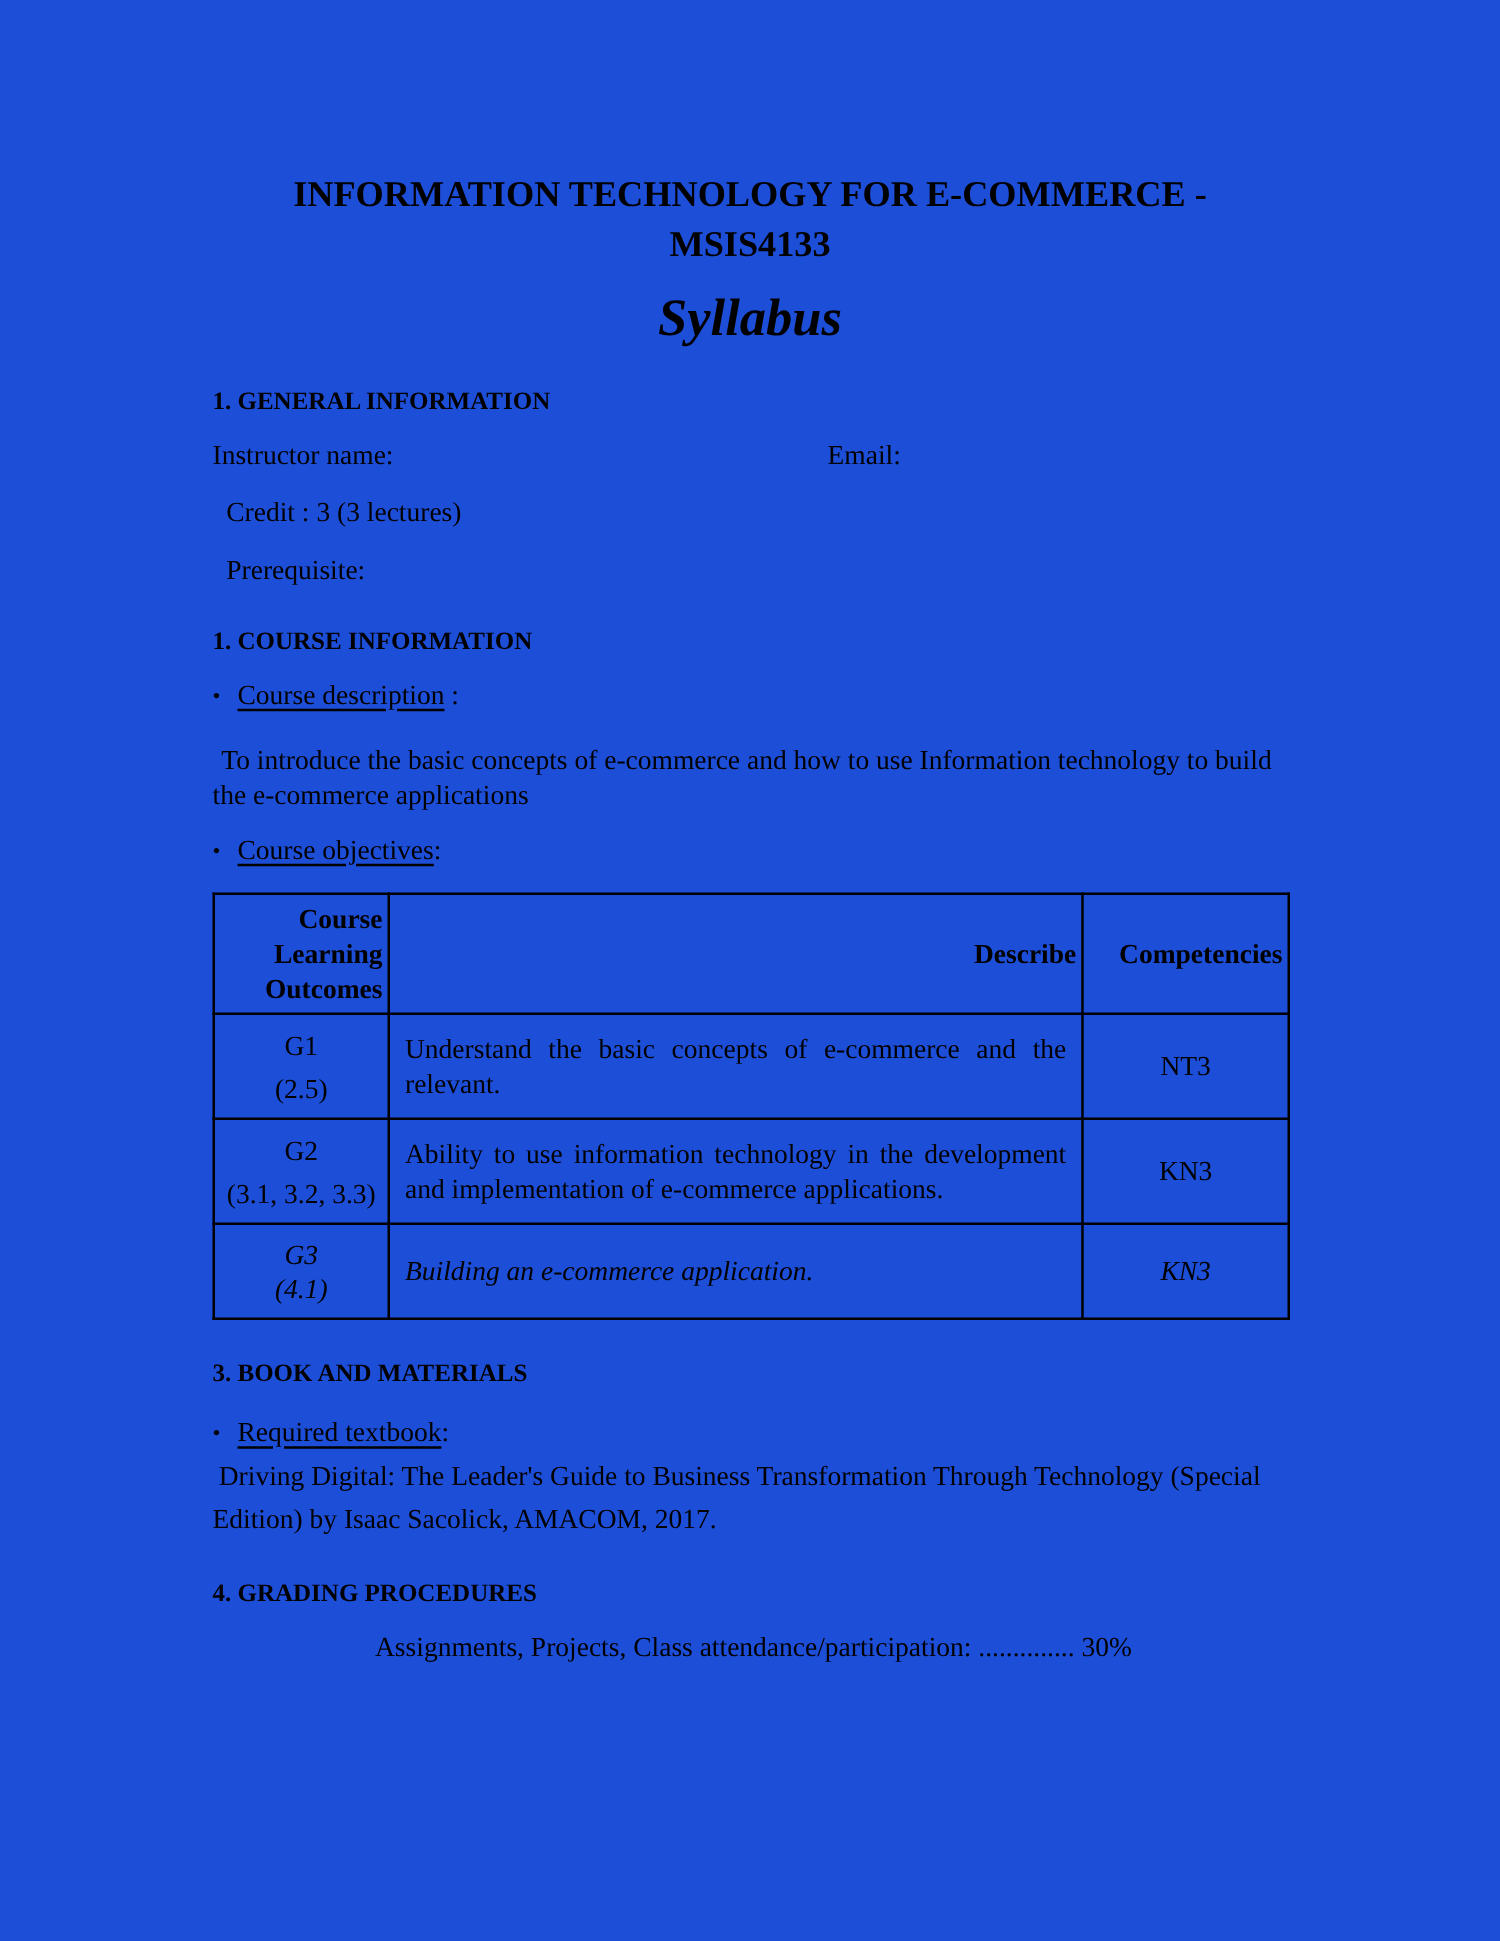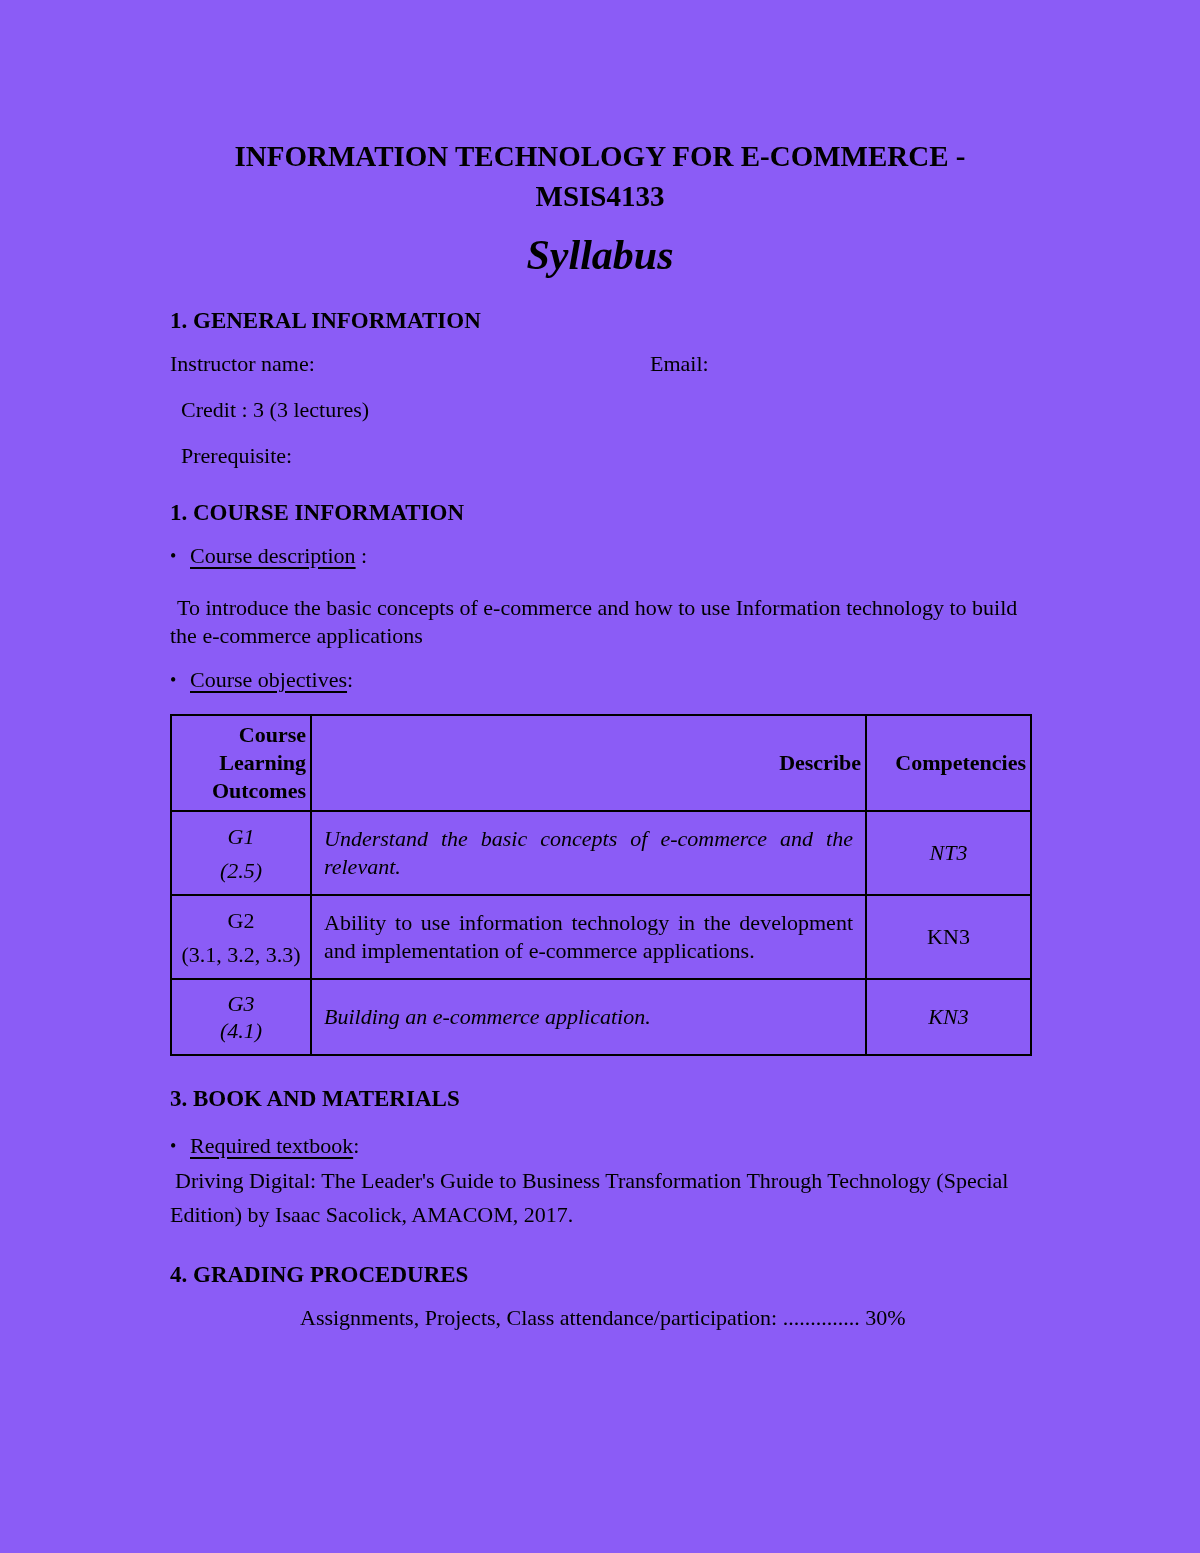--- a/index.html
+++ b/index.html
@@ -5,21 +5,21 @@
   * { margin: 0; padding: 0; box-sizing: border-box; }
   html, body { background: #ffffff; }
   body {
     width: 1200px; height: 1553px;
     font-family: "Liberation Serif", serif;
     color: #000000;
   }
   .page {
     position: relative;
     width: 1200px; height: 1553px;
-    background: #8b5cf6;
+    background: #1d4ed8;
     overflow: hidden;
   }
   .content {
     padding: 136px 170px 0 170px;
     font-size: 22px;
     line-height: 28px;
   }
   .doc-title {
     font-size: 29px;
     font-weight: bold;
@@ -29,26 +29,26 @@
   .doc-subtitle {
     margin-top: 16px;
     font-size: 42px;
     font-weight: bold;
     font-style: italic;
     text-align: center;
     line-height: 46px;
   }
   h2.sec-heading {
     margin-top: 28px;
-    font-size: 23px;
+    font-size: 20px;
     font-weight: bold;
     line-height: 30px;
   }
   .field-row { position: relative; margin-top: 14px; line-height: 28px; }
-  .email-label { position: absolute; left: 480px; top: 0; }
+  .email-label { position: absolute; left: 492px; top: 0; }
   .plain-line { margin-top: 18px; line-height: 28px; margin-left: 11px; }
   .bullet-line { margin-top: 14px; line-height: 28px; }
   .bullet-line.mt16 { margin-top: 16px; }
   .bullet-line.mt18 { margin-top: 18px; }
   .bullet-glyph { display: inline-block; width: 20px; font-size: 18px; vertical-align: 1px; }
   .u { text-decoration: underline; text-underline-offset: 4px; }
   .desc-para { margin-top: 24px; line-height: 28px; text-indent: 7px; }
   table.obj-table {
     margin-top: 20px;
     width: 860px;
@@ -58,21 +58,21 @@
   }
   .obj-table th, .obj-table td { border: 2px solid #000000; }
   .obj-table th {
     font-weight: bold;
     text-align: right;
     vertical-align: middle;
     line-height: 28px;
     padding: 2px 4px;
   }
   tr.hdr-row { height: 96px; }
-  tr.row-g1 { height: 84px; font-style: italic; }
+  tr.row-g1 { height: 84px; }
   tr.row-g2 { height: 84px; }
   tr.row-g3 { height: 76px; font-style: italic; }
   td.outcome-cell {
     text-align: center;
     vertical-align: middle;
     line-height: 25px;
     padding: 2px 6px;
   }
   .outcome-code { margin-bottom: 9px; }
   tr.row-g3 .outcome-code { margin-bottom: 2px; }

